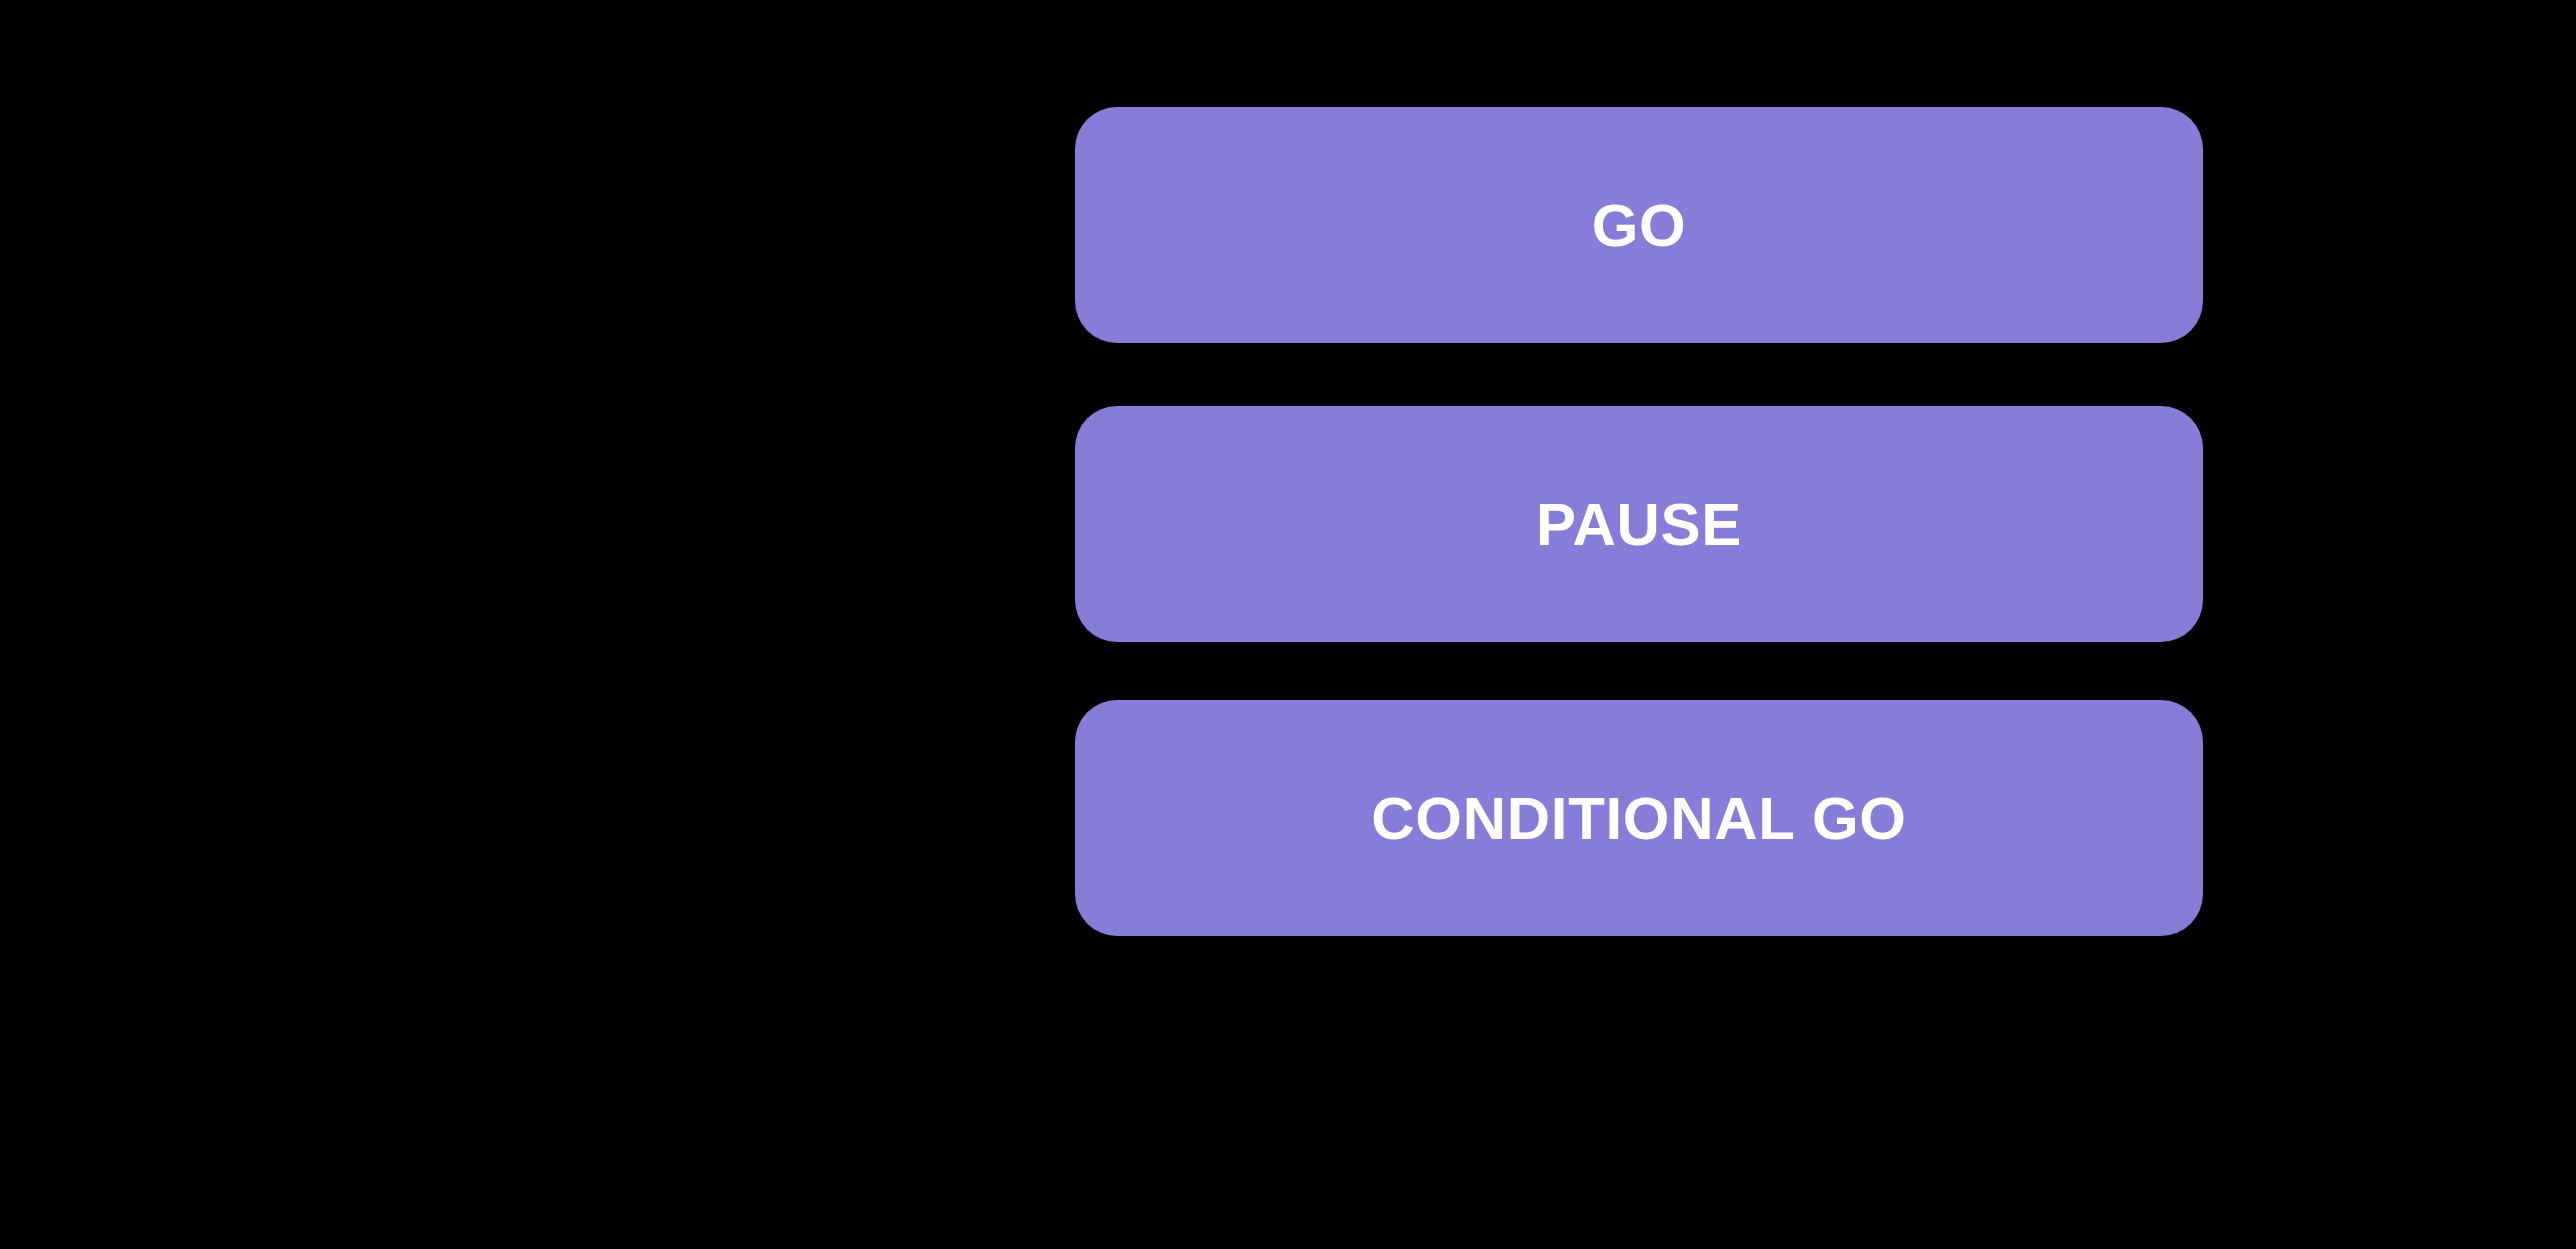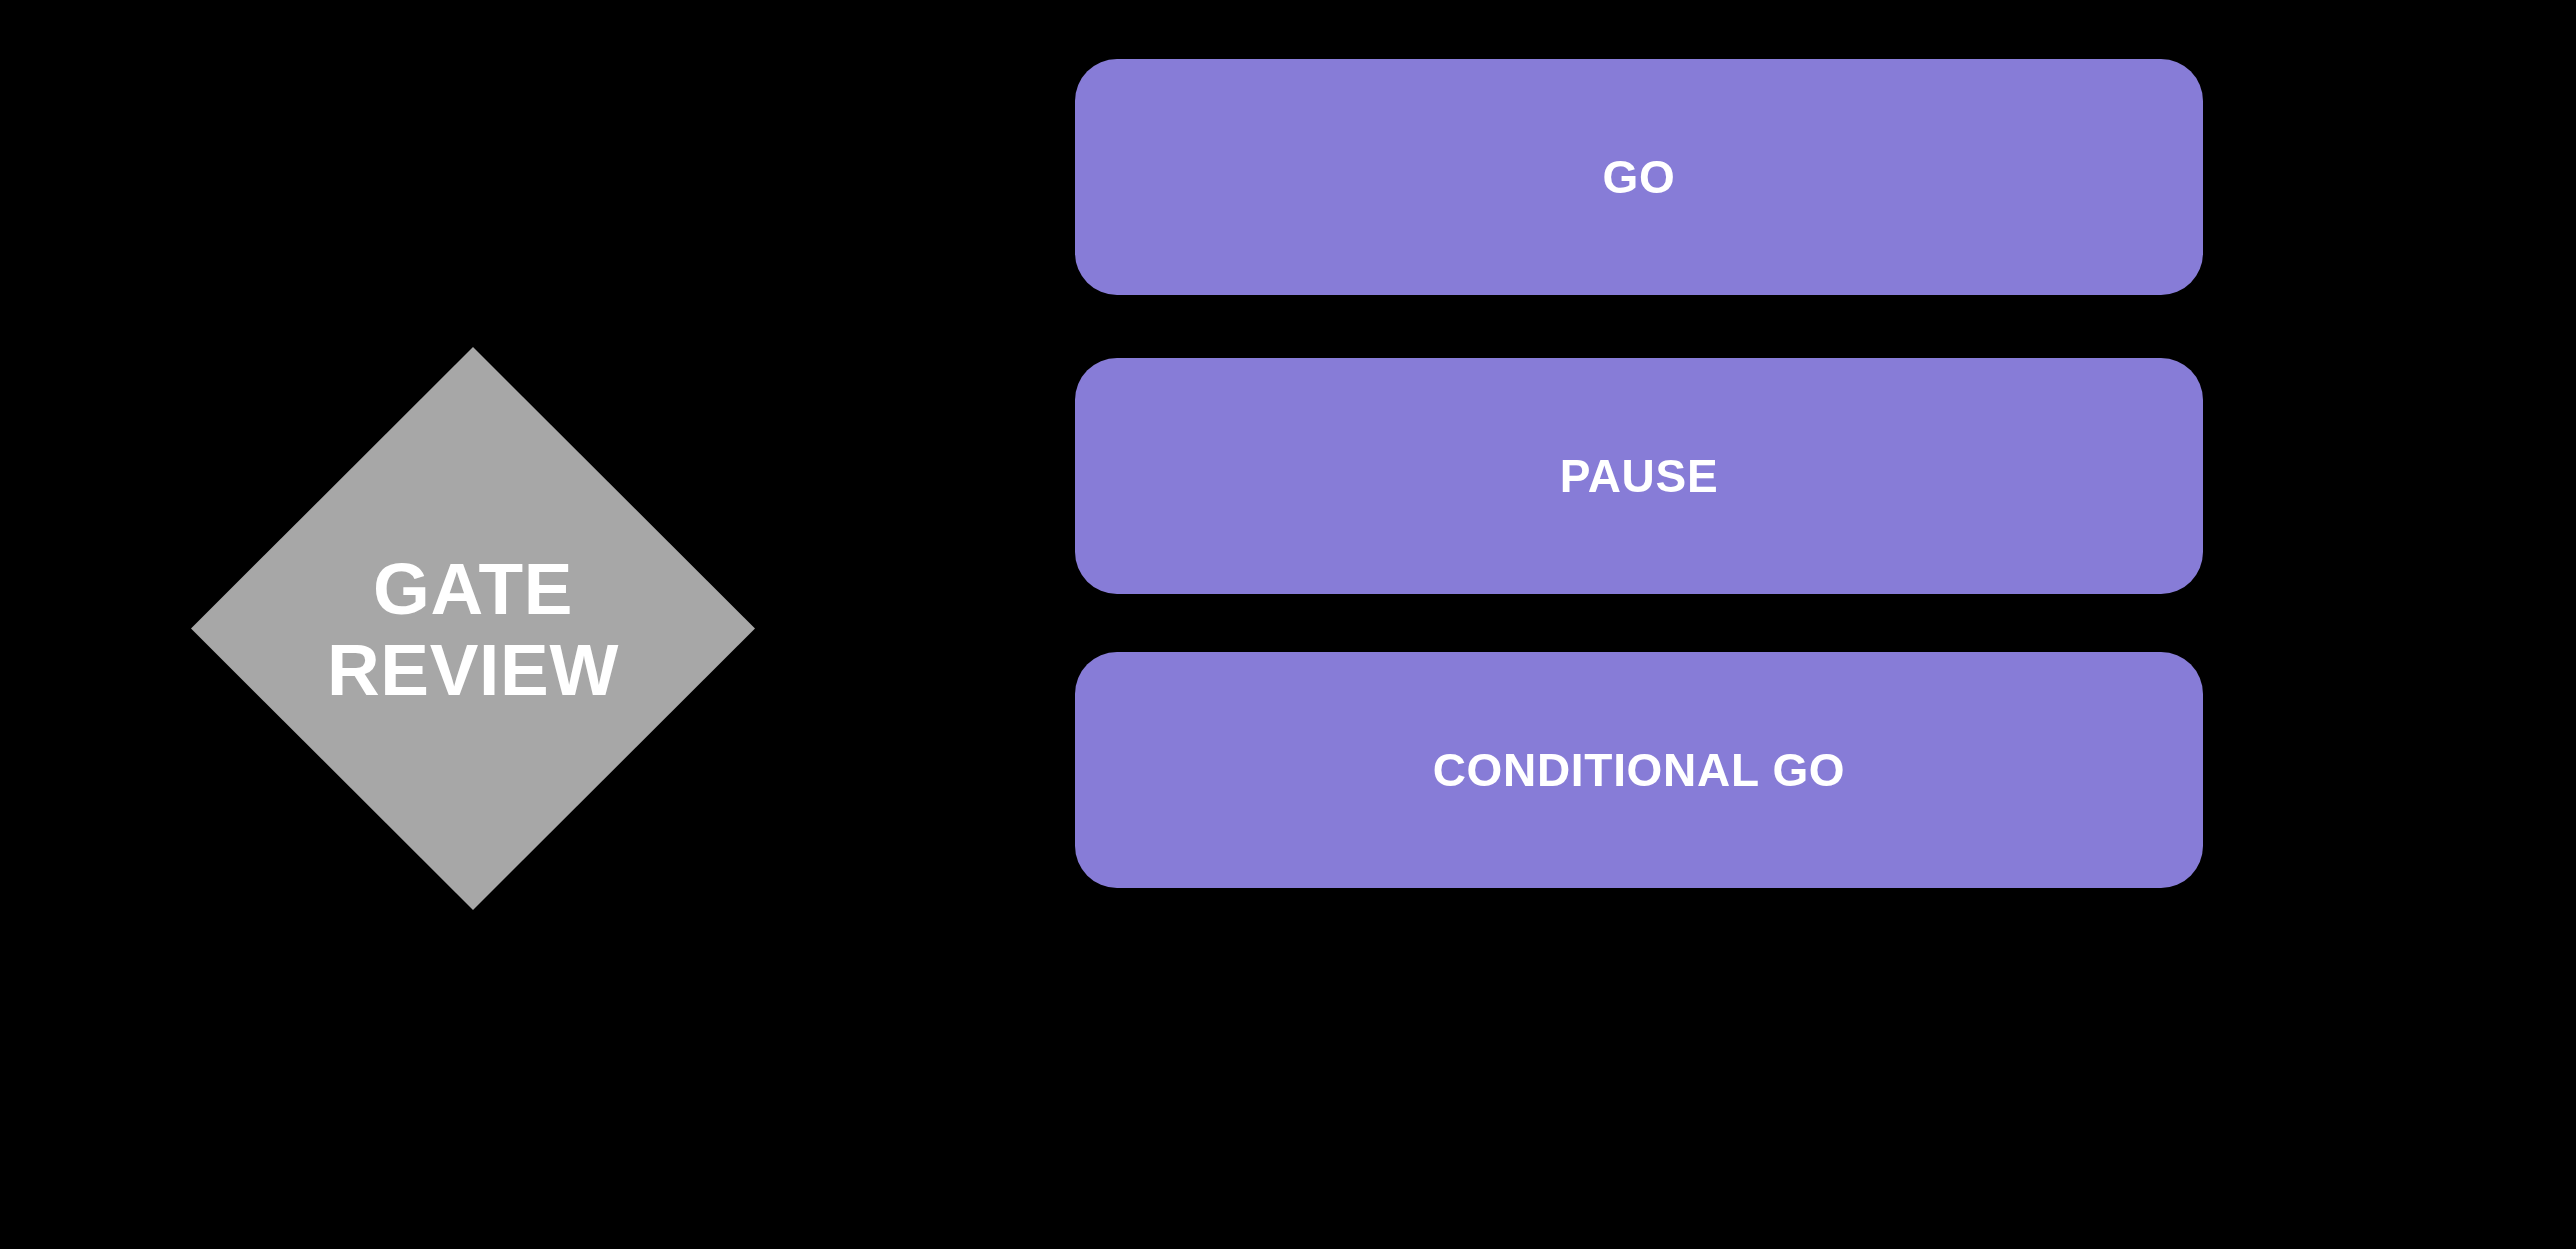--- a/index.html
+++ b/index.html
@@ -55,43 +55,35 @@
     left: 1075px;
     width: 1128px;
     height: 236px;
     border-radius: 42px;
     background: var(--box-fill, #877CD7);
     color: var(--box-text, #FFFFFF);
     display: flex;
     align-items: center;
     justify-content: center;
     text-align: center;
-    font-size: 46px;
+    font-size: 60px;
     font-weight: bold;
     letter-spacing: 0.7px;
+    margin-top: 48px;
   }
   .outcome.pos-0 { top: 59px; }
   .outcome.pos-1 { top: 358px; }
   .outcome.pos-2 { top: 652px; }
   .outcome.pos-3 { top: 953px; }
 </style>
 </head>
 <body>
 
 <div class="canvas">
 
-  <div class="diamond">
-    <svg viewBox="0 0 769 768" preserveAspectRatio="none" aria-hidden="true">
-      <polygon points="384.5,0 769,384 384.5,768 0,384"></polygon>
-    </svg>
-    <div class="diamond-label">
-      <div>GATE</div>
-      <div>REVIEW</div>
-    </div>
-  </div>
 
   <div class="outcome pos-0">
     <span>GO</span>
   </div>
 
   <div class="outcome pos-1">
     <span>PAUSE</span>
   </div>
 
   <div class="outcome pos-2">

